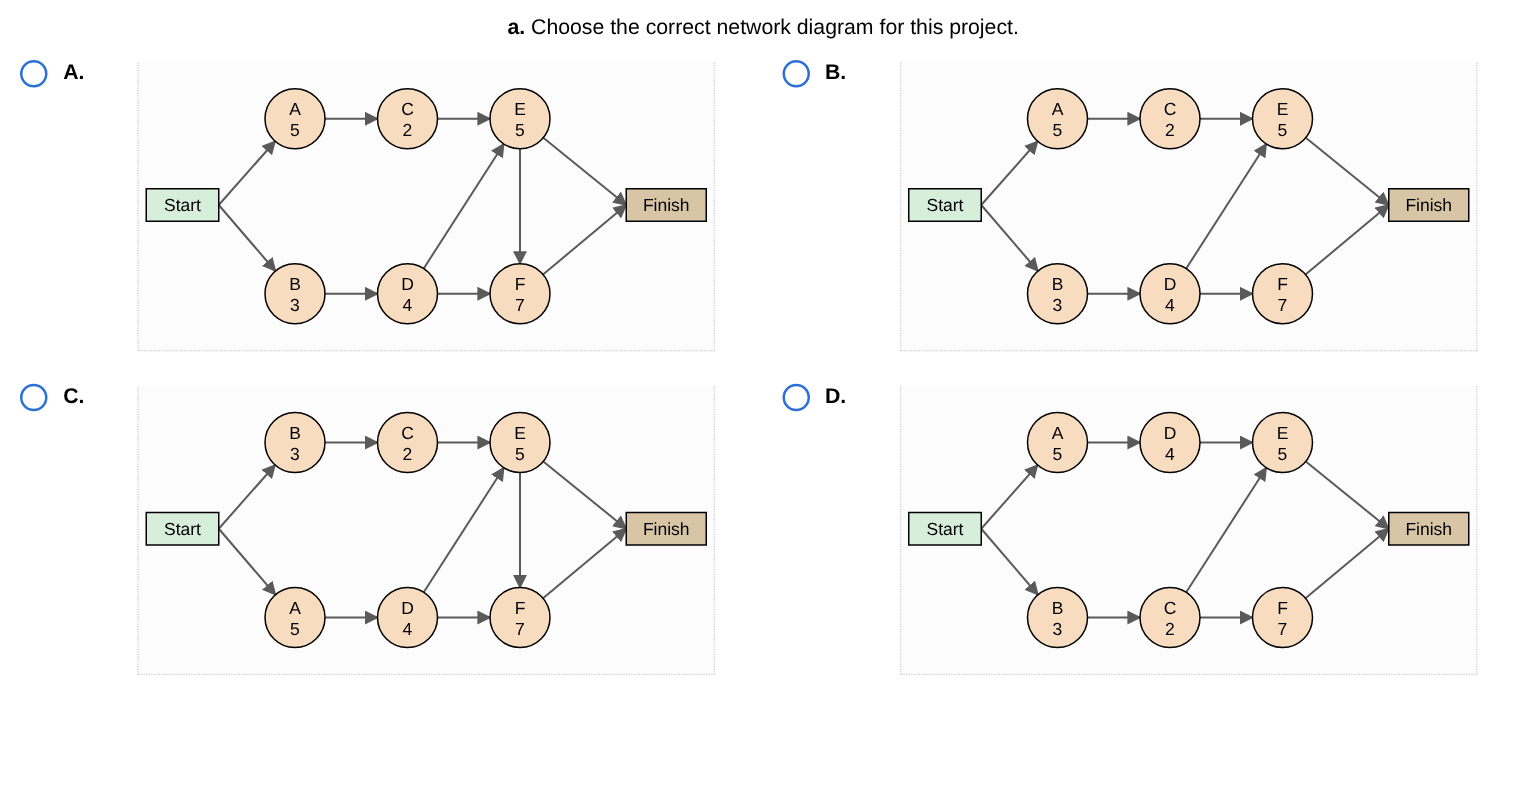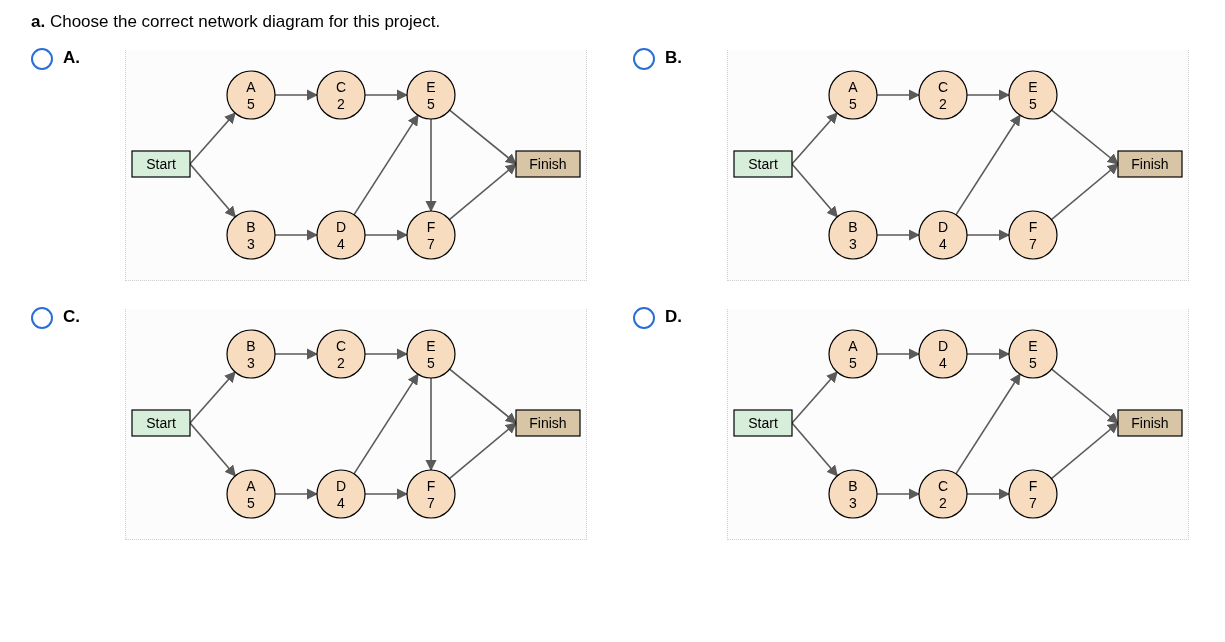--- a/index.html
+++ b/index.html
@@ -7,21 +7,22 @@
     padding: 0;
     background: #ffffff;
     font-family: Arial, Helvetica, sans-serif;
     color: #000;
   }
   .page {
     width: 1225px;
     height: 642px;
     position: relative;
     box-sizing: border-box;
-    padding: 10px 20px 0 31px;
+    padding: 10px 20px 0 16px;
+    text-align: center;
   }
   .question-line {
     font-size: 17px;
     margin: 2px 0 14px 0;
   }
   .qbold { font-weight: bold; }
   .choices {
     display: grid;
     grid-template-columns: 1fr 1fr;
     column-gap: 30px;

